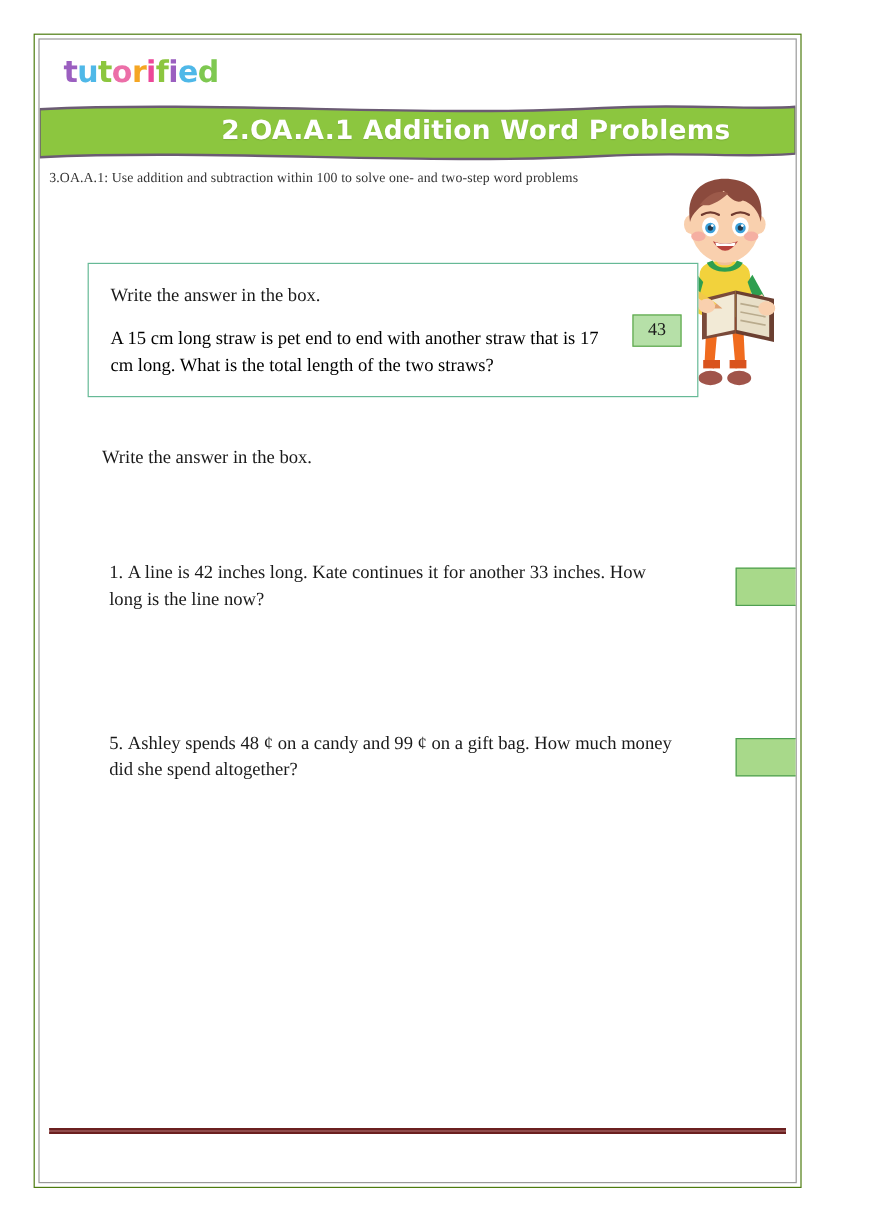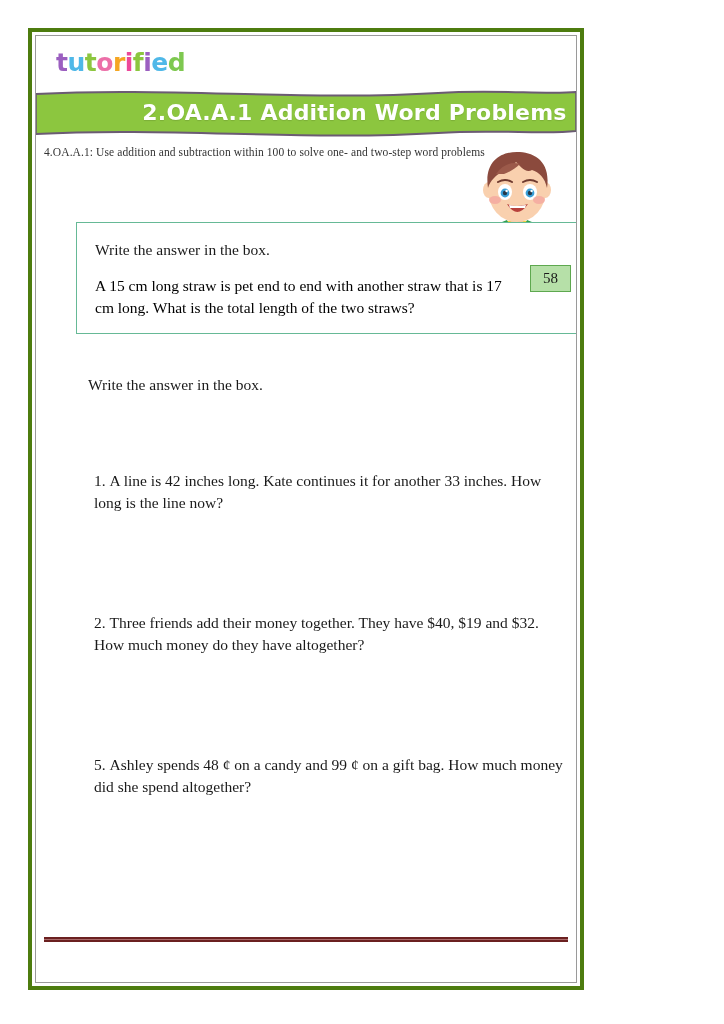--- a/index.html
+++ b/index.html
@@ -11,23 +11,23 @@
     font-family: "Liberation Serif", serif;
     overflow: hidden;
     position: relative;
   }
 
   
   .page-frame {
     position: absolute;
     left: 28px;
     top: 28px;
-    width: 556px;
+    width: 640px;
     height: 962px;
-    border: 4px solid #4d7c0f;
+    border: 1px solid #4d7c0f;
     background: #ffffff;
   }
   .page-frame-inner {
     position: absolute;
     inset: 3px;
     border: 1px solid #9a9a9a;
     background: #ffffff;
     overflow: hidden;
   }
 
@@ -195,21 +195,21 @@
 
     <div class="logo" id="logo"><span style="color: rgb(155, 95, 192);">t</span><span style="color: rgb(79, 184, 232);">u</span><span style="color: rgb(140, 198, 63);">t</span><span style="color: rgb(236, 111, 168);">o</span><span style="color: rgb(245, 166, 35);">r</span><span style="color: rgb(236, 72, 153);">i</span><span style="color: rgb(140, 198, 63);">f</span><span style="color: rgb(155, 95, 192);">i</span><span style="color: rgb(79, 184, 232);">e</span><span style="color: rgb(126, 200, 80);">d</span></div>
 
     <div class="ribbon-wrap">
       <svg viewBox="0 0 658 52" preserveAspectRatio="none" aria-hidden="true">
         <path id="ribbon-path" d="M0,8 C160,1 330,15 490,7 C560,3 620,9 658,6 L658,45 C620,49 560,43 490,47 C330,55 160,41 0,48 Z" fill="#8cc63f" stroke="#6b5b73" stroke-width="2"></path>
       </svg>
       <div class="ribbon-title" style="color: rgb(255, 255, 255);">2.OA.A.1 Addition Word Problems</div>
     </div>
 
-    <div class="standard-line">4.OA.A.1: Use addition and subtraction within 100 to solve one- and two-step word problems</div>
+    <div class="standard-line">3.OA.A.1: Use addition and subtraction within 100 to solve one- and two-step word problems</div>
 
     <div class="boy">
       <svg viewBox="0 0 102 200" aria-hidden="true">
 
         <path d="M36,118 L66,118 L68,160 L60,162 L57,128 L45,128 L42,162 L34,160 Z" fill="#f06b1e"></path>
         <rect x="33" y="155" width="14" height="7" fill="#d9531e"></rect>
         <rect x="55" y="155" width="14" height="7" fill="#d9531e"></rect>
 
         <ellipse cx="39" cy="170" rx="10" ry="6" fill="#a0544a"></ellipse>
         <ellipse cx="63" cy="170" rx="10" ry="6" fill="#a0544a"></ellipse>
@@ -264,32 +264,28 @@
         <ellipse cx="73" cy="52" rx="6" ry="4" fill="#f4a9a0" opacity=".85"></ellipse>
 
         <path d="M41,56 Q51,72 62,56 Q51,60 41,56 Z" fill="#b8413c"></path>
         <path d="M43,57 Q51,59 60,57 L59,60 L44,60 Z" fill="#ffffff"></path>
       </svg>
     </div>
 
     <div class="example-box" style="border-color: rgb(102, 185, 150);">
       <div class="example-lead">Write the answer in the box.</div>
       <div class="example-text">A 15 cm long straw is pet end to end with another straw that is 17 cm long. What is the total length of the two straws?</div>
-      <div class="answer-chip" style="background: rgb(182, 224, 168); border-color: rgb(94, 168, 79);">58</div>
+      <div class="answer-chip" style="background: rgb(182, 224, 168); border-color: rgb(94, 168, 79);">43</div>
     </div>
 
     <div class="instructions">Write the answer in the box.</div>
 
     <div class="questions" id="questions">
         <div class="q-row">
           <div class="q-text"><span class="q-num">1.</span><span>&nbsp;A line is 42 inches long. Kate continues it for another 33 inches. How long is the line now?</span></div>
-          <div class="q-box" style="background: rgb(168, 217, 138); border-color: rgb(79, 159, 82);"></div>
-        </div>
-        <div class="q-row">
-          <div class="q-text"><span class="q-num">2.</span><span>&nbsp;Three friends add their money together. They have $40, $19 and $32. How much money do they have altogether?</span></div>
           <div class="q-box" style="background: rgb(168, 217, 138); border-color: rgb(79, 159, 82);"></div>
         </div>
         <div class="q-row">
           <div class="q-text"><span class="q-num">5.</span><span>&nbsp;Ashley spends 48 ¢ on a candy and 99 ¢ on a gift bag. How much money did she spend altogether?</span></div>
           <div class="q-box" style="background: rgb(168, 217, 138); border-color: rgb(79, 159, 82);"></div>
         </div>
       </div>
 
     <div class="footer-rule" style="border-top-color: rgb(107, 32, 32); border-bottom-color: rgb(107, 32, 32);"></div>
 

